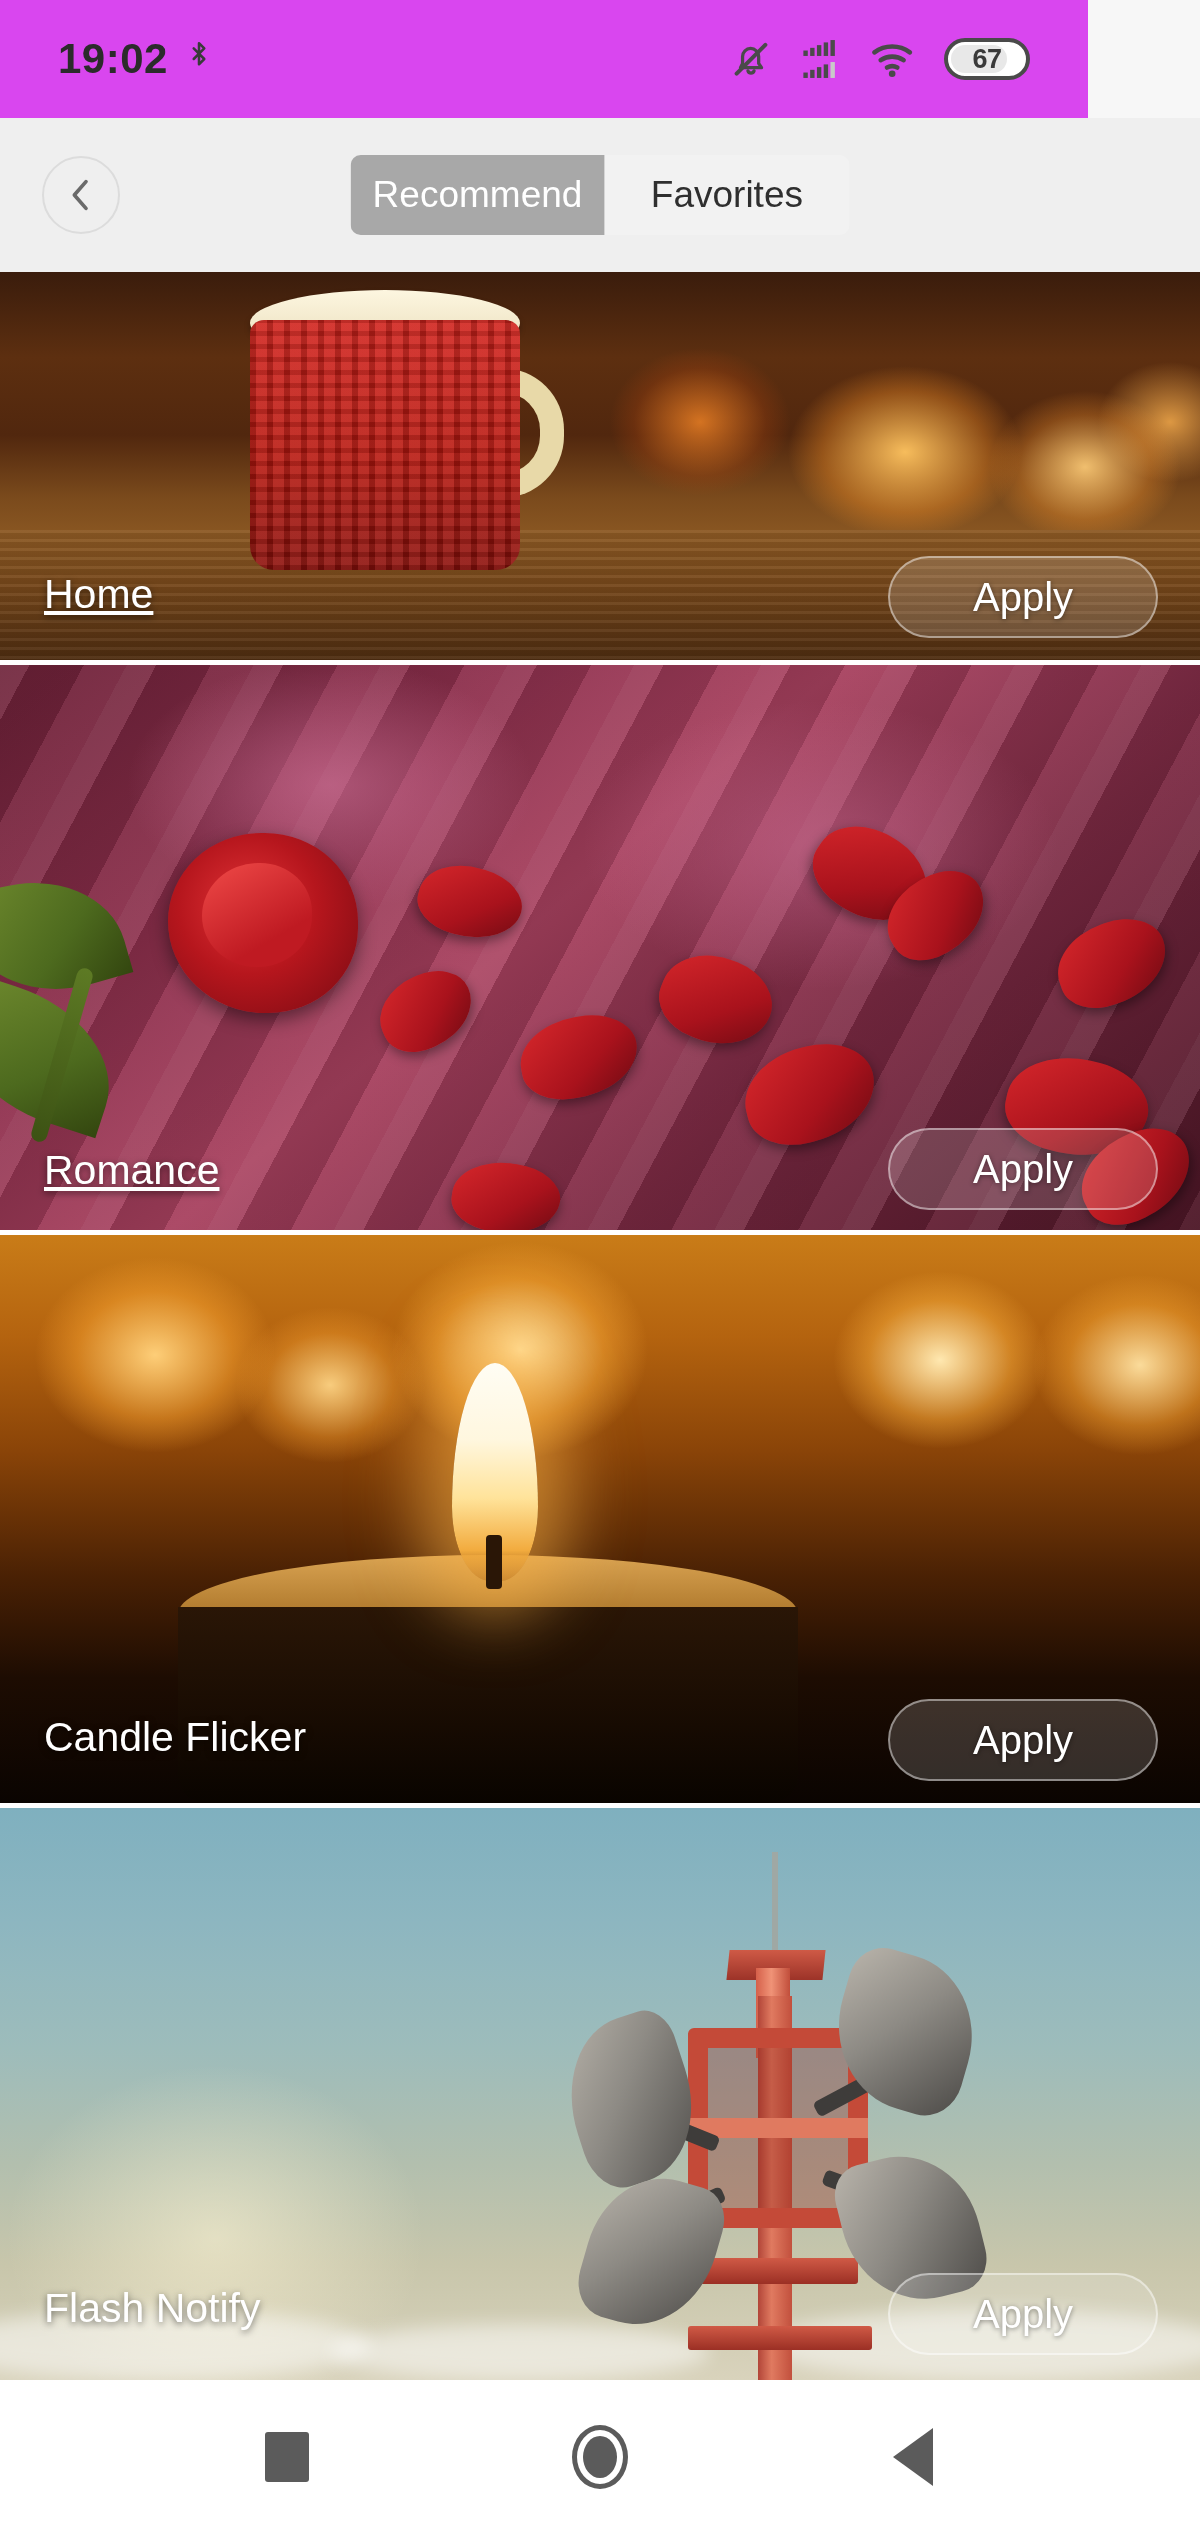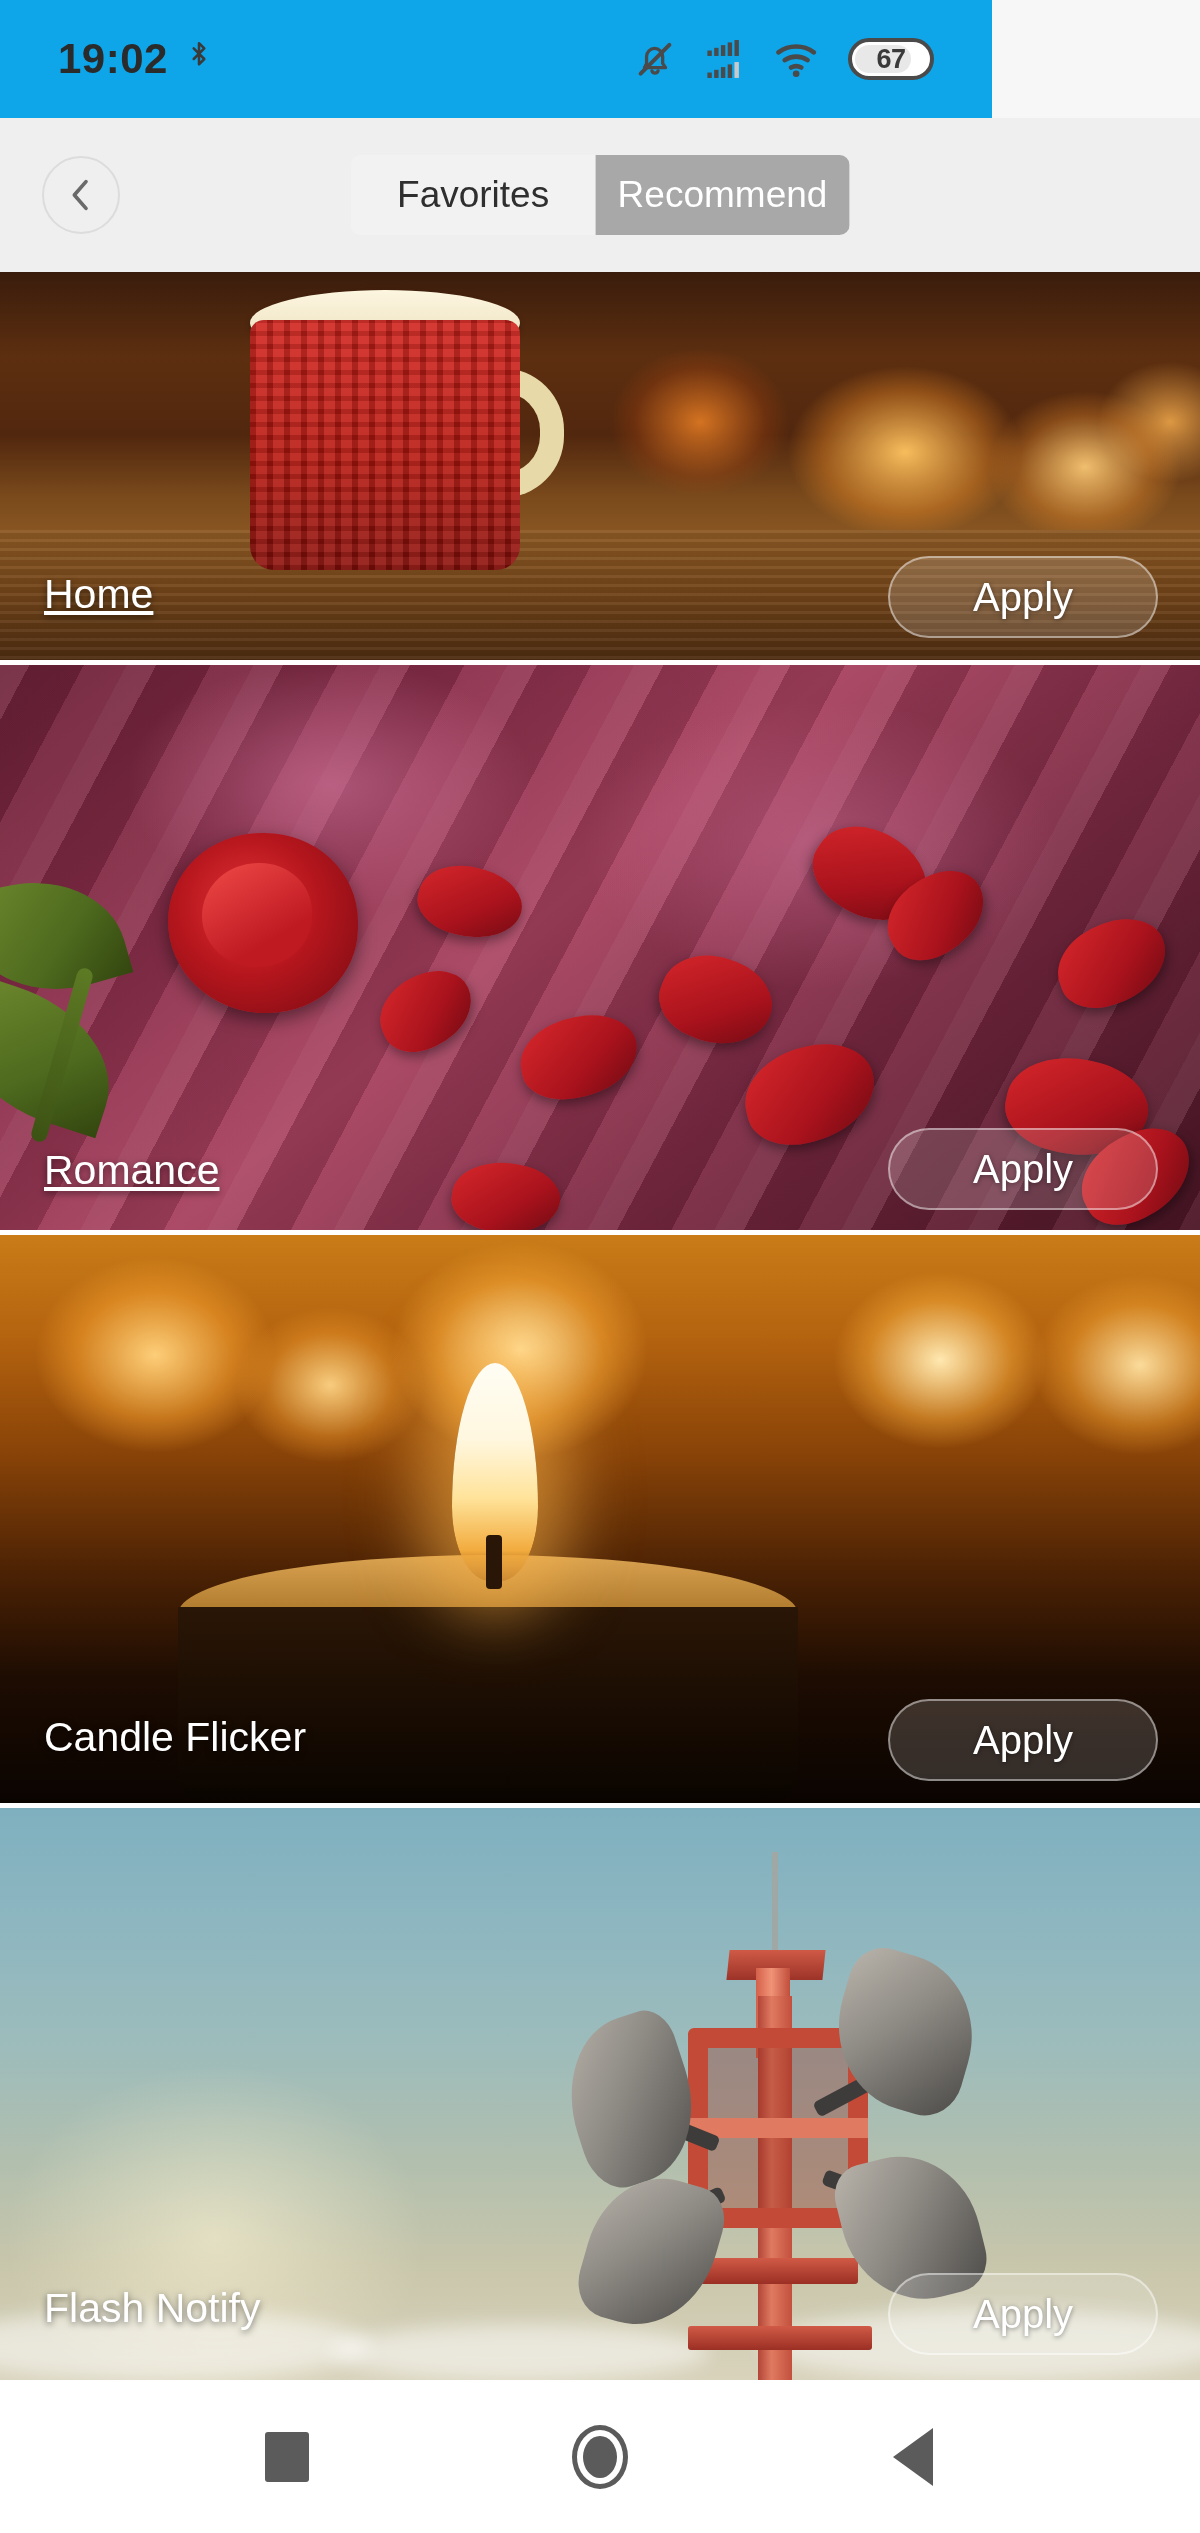--- a/index.html
+++ b/index.html
@@ -15,22 +15,22 @@
   #app {
     position:relative;
     width:1200px;
     height:2533px;
     background:#f7f7f7;
   }
 
   
   .status-bar {
     position:absolute; top:0; left:0;
-    width:992px; height:118px;
-    background:#0ea5e9;
+    width:1088px; height:118px;
+    background:#d946ef;
     display:flex; align-items:center;
     justify-content:space-between;
     padding:0 40px 0 58px;
   }
   .status-left { display:flex; align-items:center; gap:18px; }
   .status-clock {
     font-size:42px; font-weight:bold; color:#2b2b2b;
     letter-spacing:0.5px;
   }
   .bt-icon { width:26px; height:38px; display:block; }
@@ -373,22 +373,22 @@
     </div>
   </div>
 
   <div class="topbar">
     <div class="back-button">
       <svg width="40" height="40" viewBox="0 0 24 24">
         <path d="M15 4 L8 12 L15 20" fill="none" stroke="#6a6a6a" stroke-width="2.2" stroke-linecap="round" stroke-linejoin="round"></path>
       </svg>
     </div>
     <div class="tab-group">
+      <div class="tab active">Recommend</div>
       <div class="tab inactive">Favorites</div>
-      <div class="tab active">Recommend</div>
     </div>
   </div>
 
   <div class="card-list">
 
     <div class="card" id="card-home">
       <div class="art">
         <div class="wood"></div>
         <div class="mug">
           <div class="mug-handle"></div>

